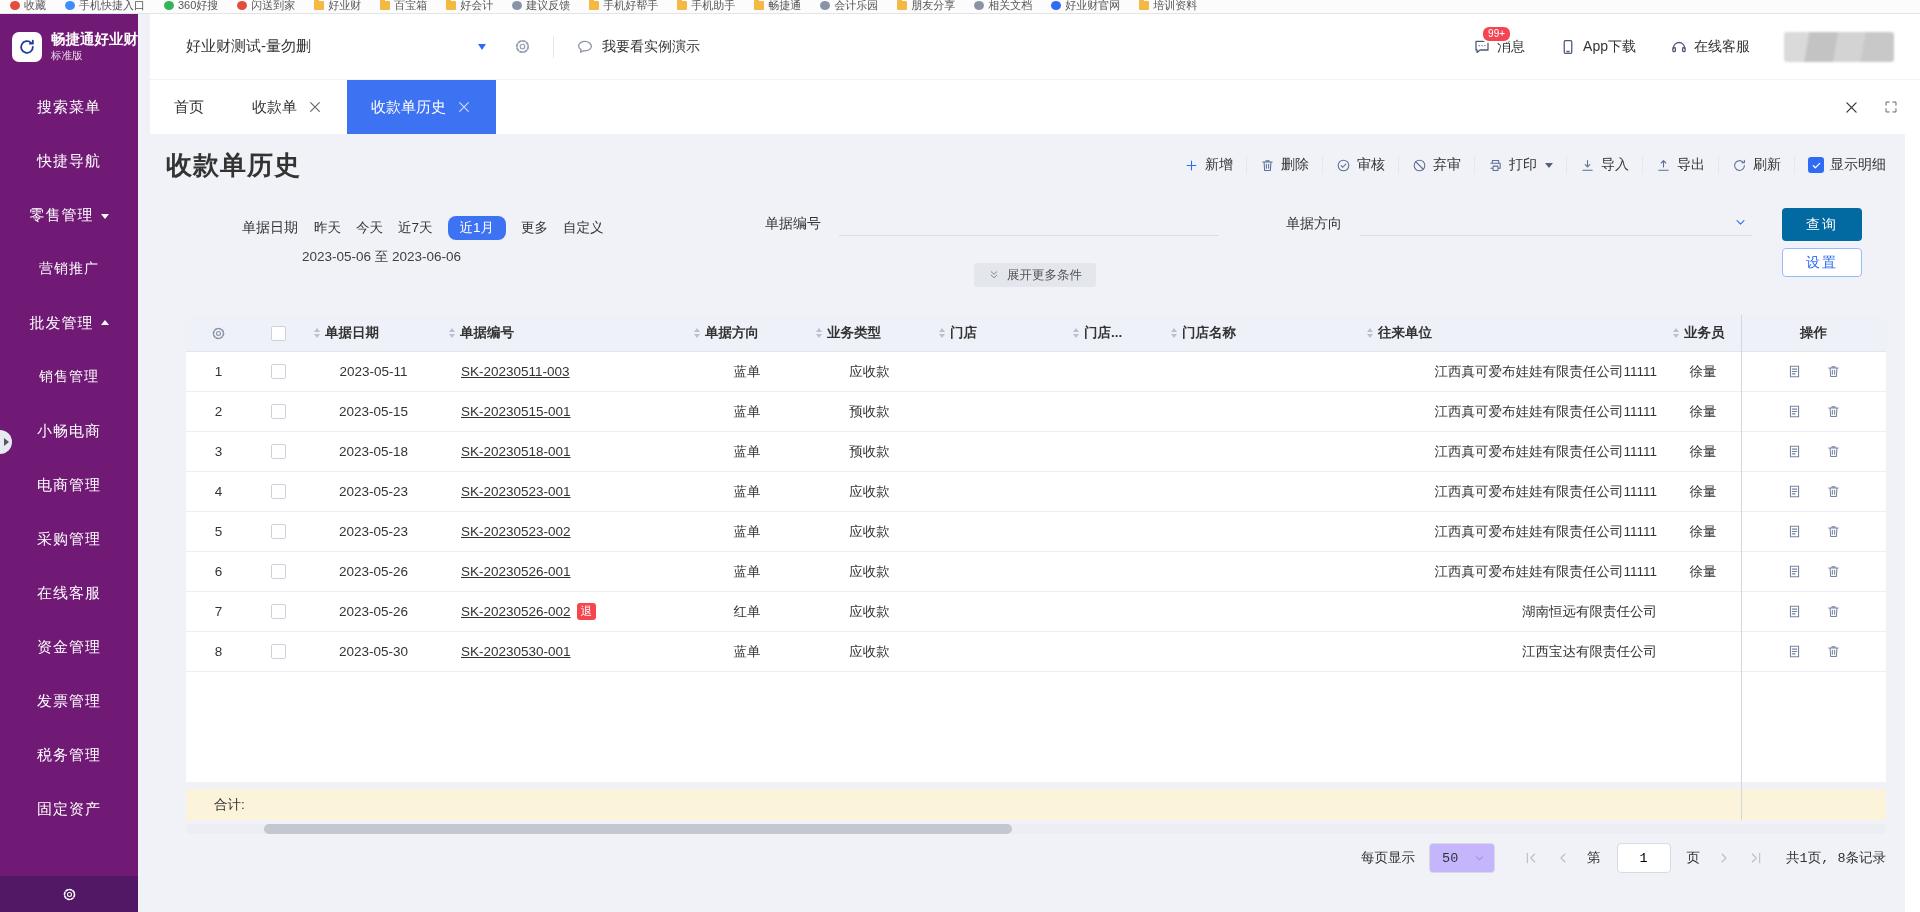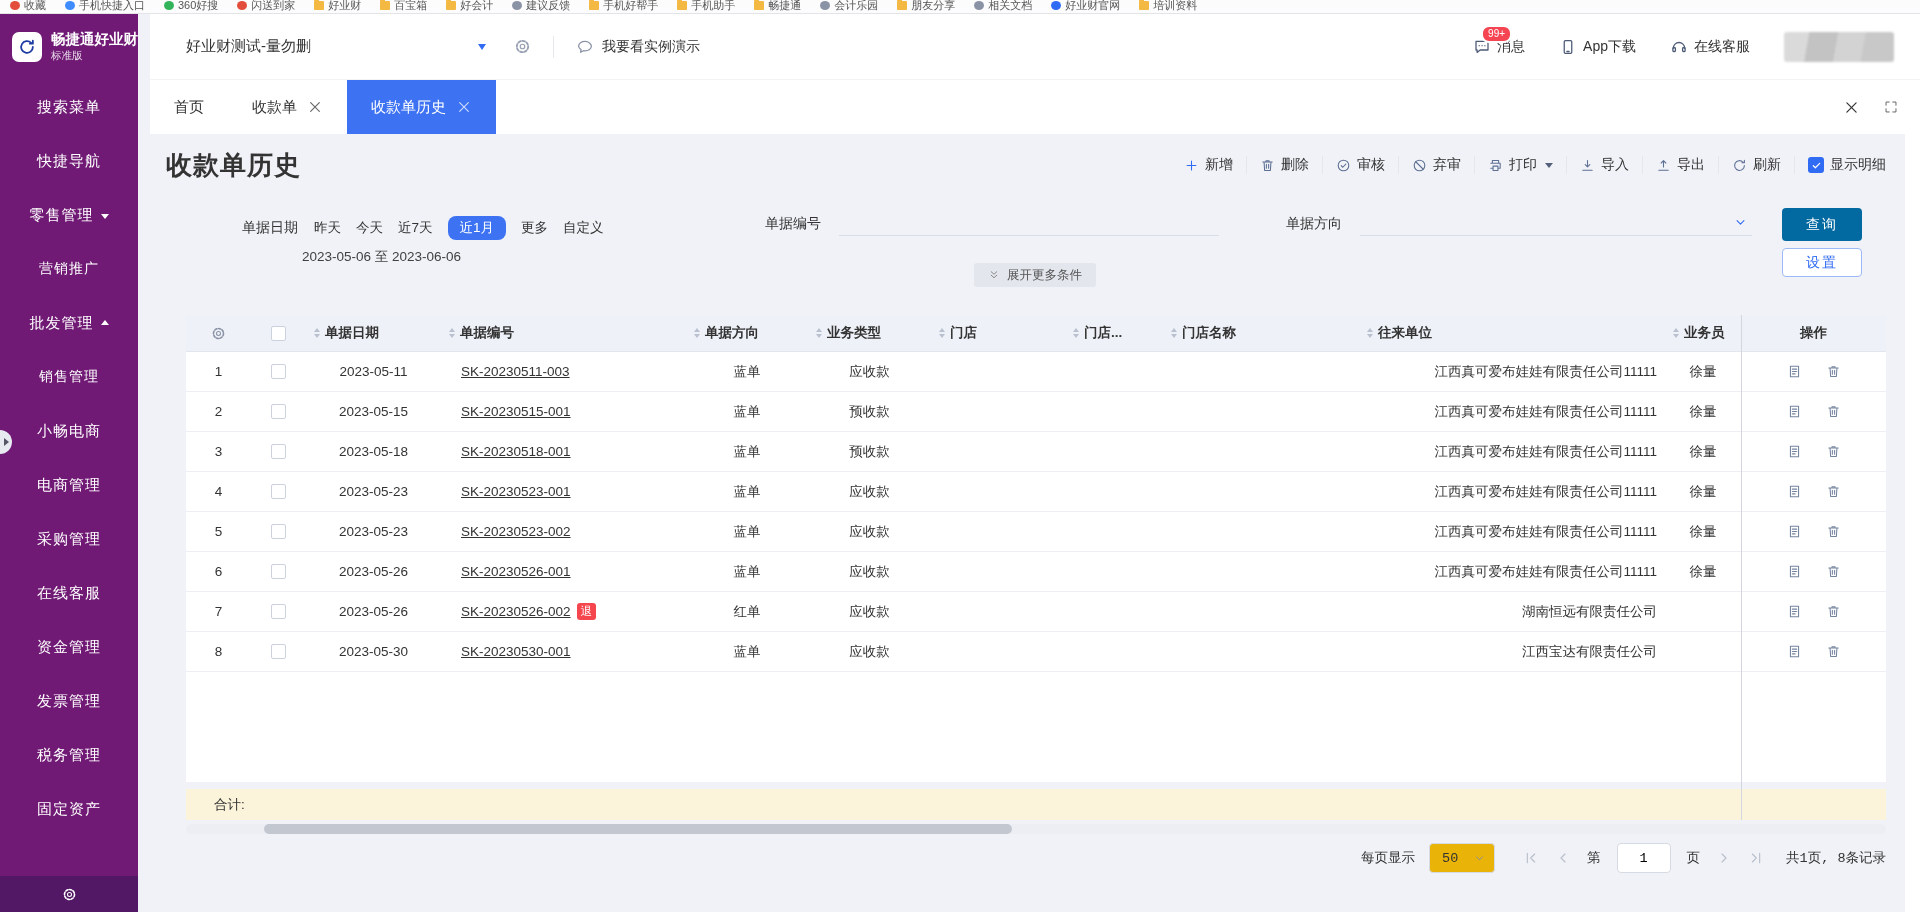--- a/index.html
+++ b/index.html
@@ -140,21 +140,21 @@
     box-shadow:-6px 0 10px -4px rgba(30,50,100,.14); pointer-events:none; }
   .total-row { margin-top:7px; height:31px; background:#fbf3da; display:flex; align-items:center;
     padding-left:28px; font-size:13.5px; }
 
   .hscroll { margin:4px 0 0 36px; width:1700px; height:10px; background:#eceef3; border-radius:5px; position:relative; }
   .hthumb { position:absolute; top:0; left:78px; width:748px; height:10px; border-radius:5px; background:#c3c7d0; cursor:pointer; }
 
   
   .pager { height:42px; margin-top:3px; display:flex; align-items:center; justify-content:flex-end;
     gap:14px; padding-right:34px; font-size:13.5px; color:#333;font-family:Liberation Mono, monospace; }
-  .psize { width:66px; height:30px; border:1px solid #d6dae2; border-radius:4px; background:#eab308;
+  .psize { width:66px; height:30px; border:1px solid #d6dae2; border-radius:4px; background:#c4b5fd;
     display:flex; align-items:center; justify-content:space-between; padding:0 8px 0 12px; cursor:pointer; }
   .psize .ic { width:13px; height:13px; color:#7c8aa6; }
   .pg-nav { display:flex; align-items:center; gap:16px; margin-left:14px; }
   .pg-ic { width:15px; height:15px; color:#b9bfca; cursor:pointer; }
   .pinput { width:54px; height:30px; border:1px solid #d6dae2; border-radius:4px; background:#fff;
     text-align:center; font:inherit; outline:none; }
   .psummary { margin-left:8px; }
 
   .right-sliver { position:absolute; right:0; top:134px; bottom:0; width:15px; background:#fff; }
   .collapse-handle { position:absolute; left:0; top:430px; width:12px; height:24px; background:#e7eaf0;

